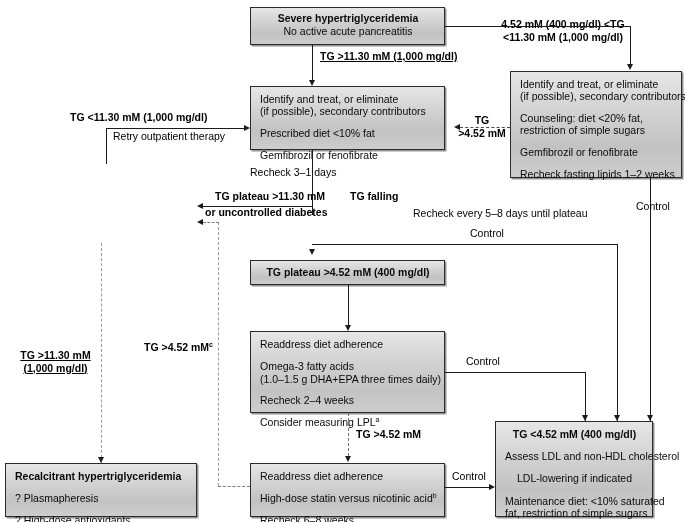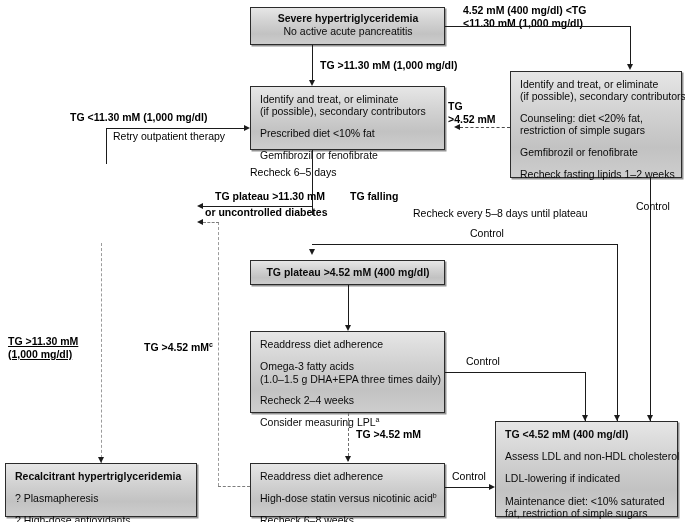--- a/index.html
+++ b/index.html
@@ -40,21 +40,21 @@
   .vd.dk{border-left-color:#6e6e6e;}
 
   .arr{position:absolute;width:0;height:0;}
   .arr.down{border-left:3.5px solid transparent;border-right:3.5px solid transparent;border-top:6px solid #1b1b1b;}
   .arr.right{border-top:3.5px solid transparent;border-bottom:3.5px solid transparent;border-left:6px solid #1b1b1b;}
   .arr.left{border-top:3.5px solid transparent;border-bottom:3.5px solid transparent;border-right:6px solid #1b1b1b;}
 
   
   .lbl{position:absolute;font-size:10.5px;line-height:12.6px;color:#000;white-space:nowrap;}
   .lbl.b{font-weight:bold;}
-  .lbl.c{}
+  .lbl.c{text-align:center;margin-top:14px;}
   sup{font-size:7px;vertical-align:super;line-height:0;}
 </style>
 </head>
 <body>
 
 <div id="canvas">
 
   <div class="box center" style="left:250px;top:7px;width:195px;height:38px;padding-top:4px;">
     <div class="ln b">Severe hypertriglyceridemia</div>
     <div class="ln">No active acute pancreatitis</div>
@@ -64,21 +64,21 @@
     <div>4.52 mM (400 mg/dl) &lt;TG</div>
     <div>&lt;11.30 mM (1,000 mg/dl)</div>
   </div>
 
   <div class="h" style="left:445px;top:26px;width:185px;"></div>
   <div class="v" style="left:630px;top:26px;height:42px;"></div>
   <div class="arr down" style="left:626.5px;top:64px;"></div>
 
   <div class="v" style="left:312px;top:45px;height:39px;"></div>
   <div class="arr down" style="left:308.5px;top:80px;"></div>
-  <div class="lbl b" style="left:320px;top:59px;">TG &gt;11.30 mM (1,000 mg/dl)</div>
+  <div class="lbl b" style="left:320px;top:50px;text-decoration:underline;">TG &gt;11.30 mM (1,000 mg/dl)</div>
 
   <div class="box" style="left:250px;top:86px;width:195px;height:64px;">
     <div class="ln tight">Identify and treat, or eliminate</div>
     <div class="ln tight">(if possible), secondary contributors</div>
     <div class="ln gap">Prescribed diet &lt;10% fat</div>
     <div class="ln gap">Gemfibrozil or fenofibrate</div>
   </div>
 
   <div class="box" style="left:510px;top:71px;width:172px;height:107px;">
     <div class="ln tight">Identify and treat, or eliminate</div>
@@ -97,21 +97,21 @@
   </div>
 
   <div class="v" style="left:106px;top:128px;height:36px;"></div>
   <div class="h" style="left:106px;top:128px;width:138px;"></div>
   <div class="arr right" style="left:244px;top:124.5px;"></div>
   <div class="lbl b" style="left:70px;top:111px;">TG &lt;11.30 mM (1,000 mg/dl)</div>
   <div class="lbl" style="left:113px;top:130px;">Retry outpatient therapy</div>
 
 
   <div class="v" style="left:312px;top:150px;height:65px;"></div>
-  <div class="lbl" style="left:250px;top:166px;">Recheck 6–5 days</div>
+  <div class="lbl" style="left:250px;top:166px;">Recheck 3–1 days</div>
 
   <div class="h" style="left:203px;top:206px;width:109px;"></div>
   <div class="arr left" style="left:197px;top:202.5px;"></div>
   <div class="lbl b" style="left:215px;top:190px;">TG plateau &gt;11.30 mM</div>
   <div class="lbl b" style="left:205px;top:206px;">or uncontrolled diabetes</div>
 
   <div class="lbl b" style="left:350px;top:190px;">TG falling</div>
 
   <div class="vd" style="left:218px;top:222px;height:264px;"></div>
   <div class="hd" style="left:203px;top:222px;width:16px;"></div>
@@ -160,21 +160,21 @@
     <div class="ln gap">
       <span>High-dose statin versus nicotinic acid</span><sup>b</sup>
     </div>
     <div class="ln gap">Recheck 6–8 weeks</div>
   </div>
 
   <div class="h" style="left:445px;top:487px;width:45px;"></div>
   <div class="arr right" style="left:489px;top:483.5px;"></div>
   <div class="lbl" style="left:452px;top:470px;">Control</div>
 
-  <div class="box" style="left:495px;top:421px;width:183px;height:96px;">
+  <div class="box" style="left:495px;top:421px;width:158px;height:96px;text-align:center;">
     <div class="ln b">TG &lt;4.52 mM (400 mg/dl)</div>
     <div class="ln gap">Assess LDL and non-HDL cholesterol</div>
     <div class="ln gap">LDL-lowering if indicated</div>
     <div class="ln gap tight">Maintenance diet: &lt;10% saturated</div>
     <div class="ln tight">fat, restriction of simple sugars</div>
     <div class="ln gap">Follow-up 2–4 months</div>
   </div>
 
   <div class="box" style="left:5px;top:463px;width:192px;height:54px;">
     <div class="ln b">Recalcitrant hypertriglyceridemia</div>

